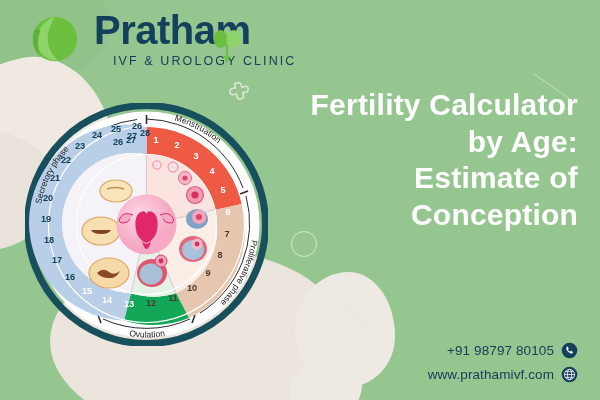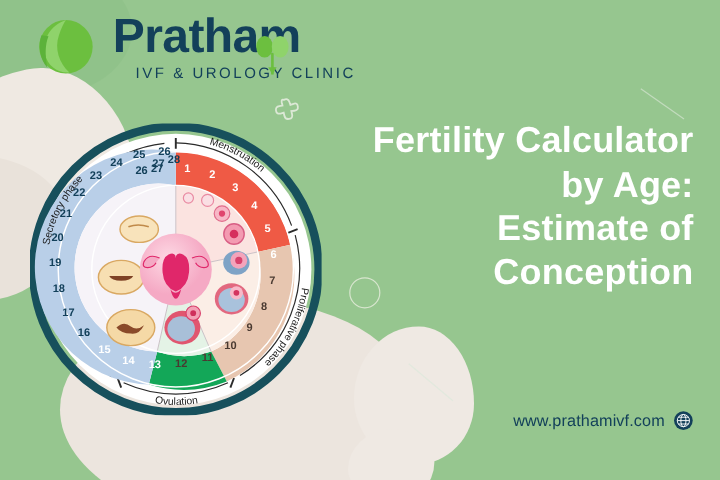--- a/index.html
+++ b/index.html
@@ -60,21 +60,21 @@
     font-size:40px;font-weight:bold;color:#13405a;letter-spacing:-.5px;
     position:relative;
   }
   .brand-sub{
     font-size:12.5px;color:#13405a;letter-spacing:2.1px;margin-top:5px;font-weight:500;margin-left:19px;
   }
   .sprout{position:absolute;right:-4px;top:2px;width:30px;height:40px;}
 
   
   .title{
-    position:absolute;right:22px;top:100px;width:330px;
+    position:absolute;right:22px;top:87px;width:330px;
     text-align:right;color:#ffffff;font-weight:bold;
     font-size:30px;line-height:1.22;letter-spacing:.2px;
   }
   .title div{white-space:nowrap;}
 
   
   .contact{position:absolute;right:22px;top:342px;text-align:right;color:#13405a;}
   .contact-row{
     display:flex;align-items:center;justify-content:flex-end;gap:7px;
     font-size:13.5px;font-weight:500;margin-bottom:7px;letter-spacing:.1px;
@@ -271,20 +271,27 @@
 
   <div class="title">
     <div>Fertility Calculator</div>
     <div>by Age:</div>
     <div>Estimate of</div>
     <div>Conception</div>
   </div>
 
   <div class="contact">
     <div class="contact-row">
+      <span>+91 98797 80105</span>
+      <svg class="c-icon" viewBox="0 0 24 24">
+        <circle cx="12" cy="12" r="11" fill="#13405a"></circle>
+        <path d="M8.2 6.6c.5-.4 1.2-.3 1.5.3l1 1.8c.3.5.1 1.1-.4 1.4l-.6.4c.5 1.4 1.7 2.6 3.1 3.1l.4-.6c.3-.5.9-.7 1.4-.4l1.8 1c.6.3.7 1 .3 1.5l-.7.8c-.5.6-1.3.8-2 .5-3-1.1-5.4-3.5-6.5-6.5-.3-.7-.1-1.5.5-2z" fill="#ffffff"></path>
+      </svg>
+    </div>
+    <div class="contact-row">
       <span>www.prathamivf.com</span>
       <svg class="c-icon" viewBox="0 0 24 24">
         <circle cx="12" cy="12" r="11" fill="#13405a"></circle>
         <g stroke="#ffffff" stroke-width="1.1" fill="none">
           <circle cx="12" cy="12" r="7.2"></circle>
           <ellipse cx="12" cy="12" rx="3" ry="7.2"></ellipse>
           <line x1="4.8" y1="12" x2="19.2" y2="12"></line>
           <line x1="6" y1="8" x2="18" y2="8"></line>
           <line x1="6" y1="16" x2="18" y2="16"></line>
         </g>

